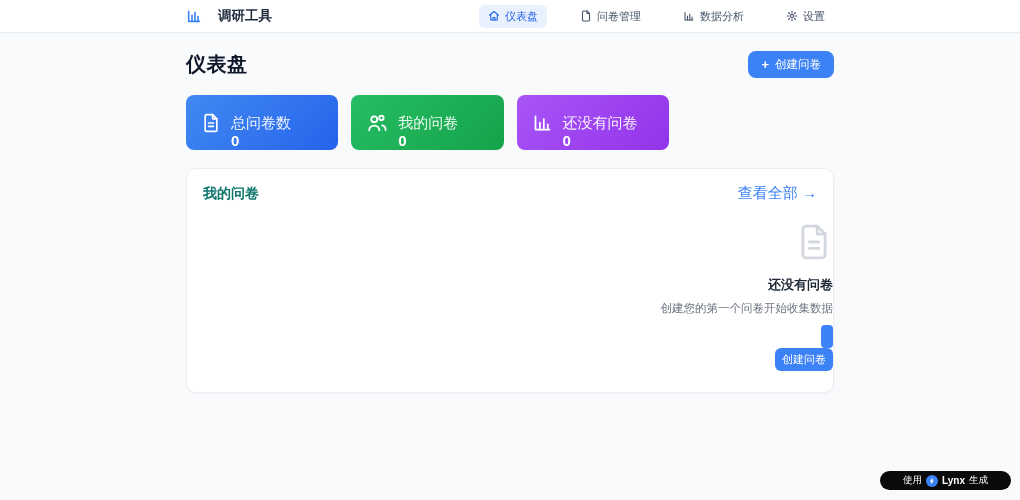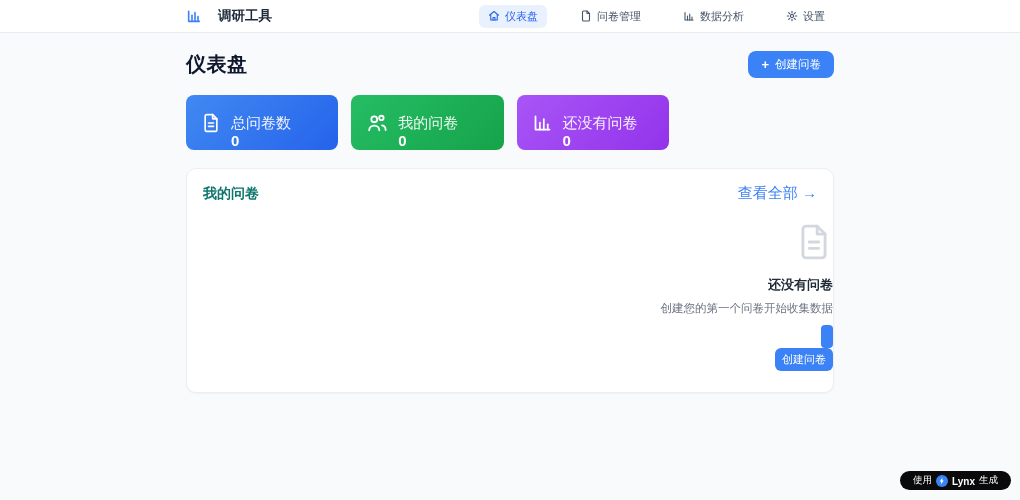--- a/index.html
+++ b/index.html
@@ -93,22 +93,22 @@
     background: #3b82f6; color: #ffffff;
     font-size: 11px; border: none; border-radius: 6px;
     padding: 4px 7px; cursor: pointer; font-family: inherit;
   }
 
   
   .made-badge {
     position: fixed; right: 9px; bottom: 10px;
     background: #0a0a0a; color: #ffffff;
     border-radius: 999px;
-    display: flex; align-items: flex-end; gap: 4px;
-    padding: 3px 13px;
+    display: flex; align-items: center; gap: 4px;
+    padding: 3px 23px;
     font-size: 9.5px;
     cursor: pointer;
   }
   .badge-logo {
     width: 12px; height: 12px; border-radius: 50%;
     background: #3b82f6;
     display: flex; align-items: center; justify-content: center;
   }
   .badge-brand { font-size: 10px; font-weight: bold; }
 </style>

